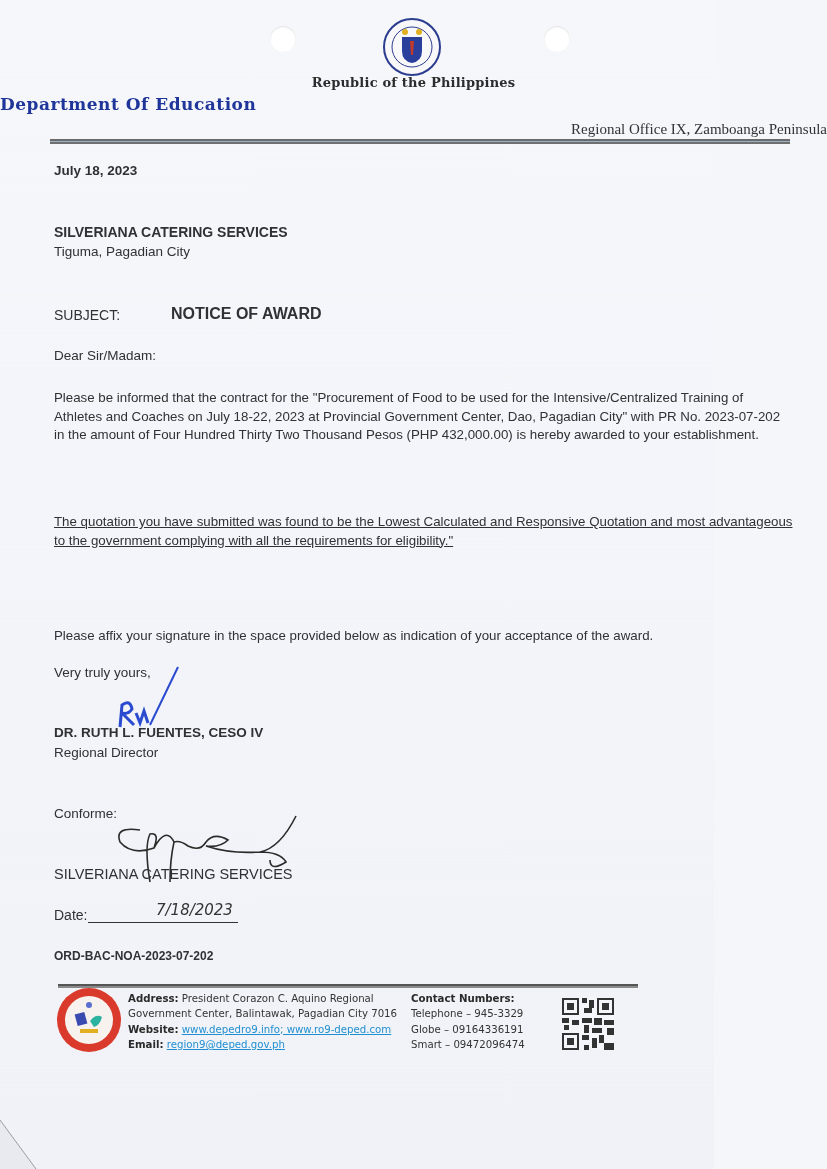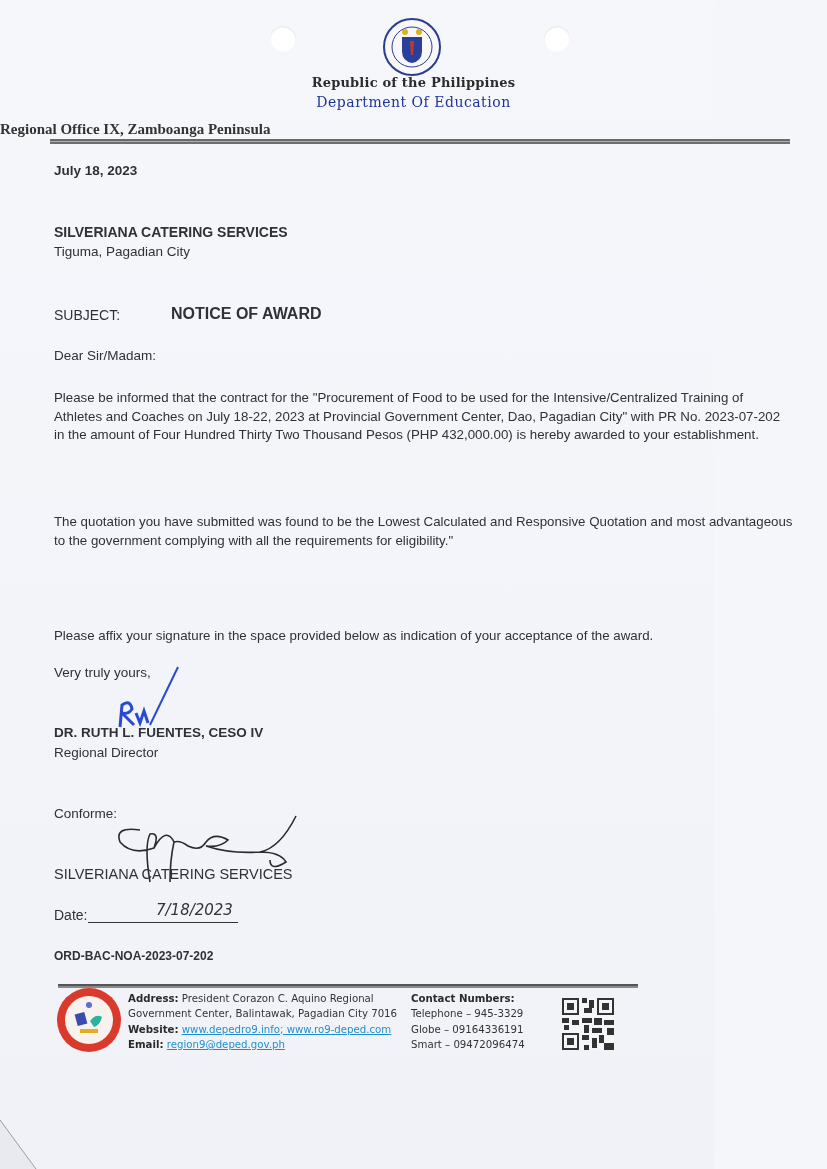--- a/index.html
+++ b/index.html
@@ -19,27 +19,27 @@
     }
     .seal {
       position: absolute; left: 382px; top: 17px; width: 60px; height: 60px;
     }
     .rep {
       position: absolute; top: 75px; left: 0; width: 827px; text-align: center;
       font-family: "DejaVu Serif", serif; font-size: 13px; color: #2c2c2c; font-weight: bold;
       letter-spacing: 0.2px;
     }
     .dept {
-      position: absolute; top: 94px; left: 0; width: 827px; text-align: center;
-      font-family: "DejaVu Serif", serif; font-size: 14px; color: #20359a; font-weight: normal;
+      position: absolute; top: 94px; left: 0; width: 827px; 
+      font-family: "DejaVu Serif", serif; font-size: 17px; color: #20359a; font-weight: bold;
       letter-spacing: 0.5px;
     }
     .region {
-      position: absolute; top: 121px; left: 0; width: 827px; text-align: left;
-      font-family: "Liberation Serif", serif; font-size: 15px; font-weight: bold; color: #333;
+      position: absolute; top: 121px; left: 0; width: 827px; text-align: right;
+      font-family: "Liberation Serif", serif; font-size: 15px; font-weight: normal; color: #333;
     }
     .rule-top {
       position: absolute; left: 50px; top: 139px; width: 740px; height: 5px;
       background: linear-gradient(180deg, #6a6a6a 0 2px, #9bb0c4 2px 3px, #6f6f6f 3px 5px);
     }
     .t { position: absolute; font-size: 13.5px; color: #2f3135; white-space: nowrap; }
     .b { font-weight: bold; }
     .para { position: absolute; font-size: 13.3px; line-height: 18.5px; color: #2f3135; }
     .sig-blue { position: absolute; }
     .datel { position: absolute; left: 88px; top: 922px; width: 150px; border-bottom: 1px solid #333; }
@@ -80,21 +80,21 @@
 
   <div class="t b" style="left:54px; top:224px; font-size:14px;">SILVERIANA CATERING SERVICES</div>
   <div class="t" style="left:54px; top:244px;">Tiguma, Pagadian City</div>
 
   <div class="t" style="left:54px; top:307px; font-size:14px;">SUBJECT:</div>
   <div class="t b" style="left:171px; top:305px; font-size:16px;">NOTICE OF AWARD</div>
 
   <div class="t" style="left:54px; top:348px;">Dear Sir/Madam:</div>
 
   <div class="para" style="left:54px; top:389px; width:738px;">Please be informed that the contract for the "Procurement of Food to be used for the Intensive/Centralized Training of Athletes and Coaches on July 18-22, 2023 at Provincial Government Center, Dao, Pagadian City" with PR No. 2023-07-202 in the amount of Four Hundred Thirty Two Thousand Pesos (PHP 432,000.00) is hereby awarded to your establishment.</div>
-  <div class="para" style="left:54px; top:513px; width:740px;">The quotation you have submitted was found to be the Lowest Calculated and Responsive Quotation and most advantageous to the government complying with all the requirements for eligibility."</div>
+  <div class="para" style="left:54px; top:513px; width:740px;text-decoration:underline;">The quotation you have submitted was found to be the Lowest Calculated and Responsive Quotation and most advantageous to the government complying with all the requirements for eligibility."</div>
   <div class="para" style="left:54px; top:595px; width:740px;margin-top:32px;">Please affix your signature in the space provided below as indication of your acceptance of the award.</div>
 
   <div class="t" style="left:54px; top:665px;">Very truly yours,</div>
 
   <svg class="sig-blue" style="left:112px; top:665px;" width="70" height="65" viewBox="0 0 70 65">
     <path d="M66 2 L38 60" stroke="#2a4bd0" stroke-width="2" fill="none"></path>
     <path d="M8 62 L10 40 Q18 34 20 44 Q16 50 10 48 Q16 54 22 60" stroke="#2a4bd0" stroke-width="3" fill="none"></path>
     <path d="M24 48 L28 58 L32 46 L36 58" stroke="#2a4bd0" stroke-width="3" fill="none"></path>
   </svg>
 

